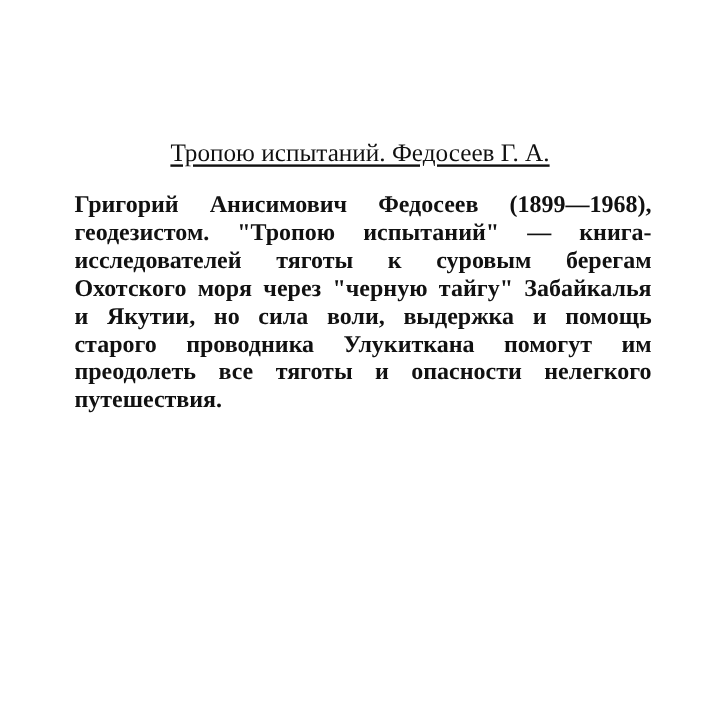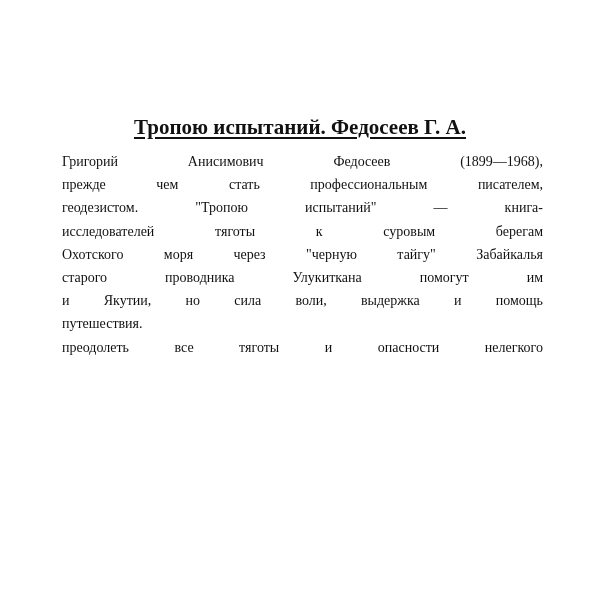--- a/index.html
+++ b/index.html
@@ -14,36 +14,36 @@
       overflow: hidden;
       font-family: "Liberation Serif", "DejaVu Serif", serif;
       color: #111111;
     }
     .title {
       position: absolute;
       left: 0;
       top: 114px;
       width: 600px;
       text-align: center;
-      font-weight: bold;
+      font-weight: normal;
       font-size: 21px;
       line-height: 26px;
     }
     .title span {
       text-decoration: underline;
       text-decoration-thickness: 2px;
       text-underline-offset: 3px;
     }
     .body-text {
       position: absolute;
       left: 62px;
-      top: 150px;
+      top: 160px;
       width: 481px;
-      font-weight: normal;
-      font-size: 14px;
+      font-weight: bold;
+      font-size: 20px;
       line-height: 23.2px;
     }
     .line {
       display: block;
       text-align: justify;
       text-align-last: justify;
       white-space: nowrap;
       height: 23.2px;
       overflow: visible;
     }
@@ -53,21 +53,20 @@
   </style>
 </head>
 <body>
 
 <div class="title">
   <span>Тропою испытаний. Федосеев Г. А.</span>
 </div>
 
 <div class="body-text">
   <span class="line">Григорий Анисимович Федосеев (1899—1968),</span>
-  <span class="line">прежде чем стать профессиональным писателем,</span>
   <span class="line">геодезистом. "Тропою испытаний" — книга-</span>
   <span class="line">исследователей тяготы к суровым берегам</span>
   <span class="line">Охотского моря через "черную тайгу" Забайкалья</span>
+  <span class="line">и Якутии, но сила воли, выдержка и помощь</span>
   <span class="line">старого проводника Улукиткана помогут им</span>
-  <span class="line">и Якутии, но сила воли, выдержка и помощь</span>
+  <span class="line">преодолеть все тяготы и опасности нелегкого</span>
   <span class="line last">путешествия.</span>
-  <span class="line">преодолеть все тяготы и опасности нелегкого</span>
 </div>
 
 </body></html>

